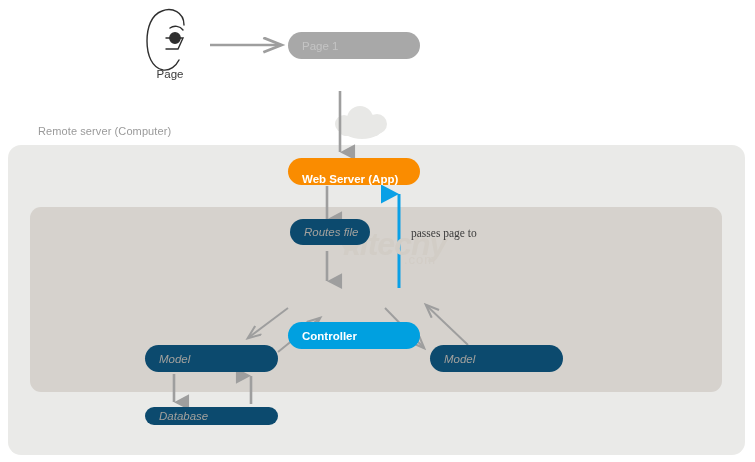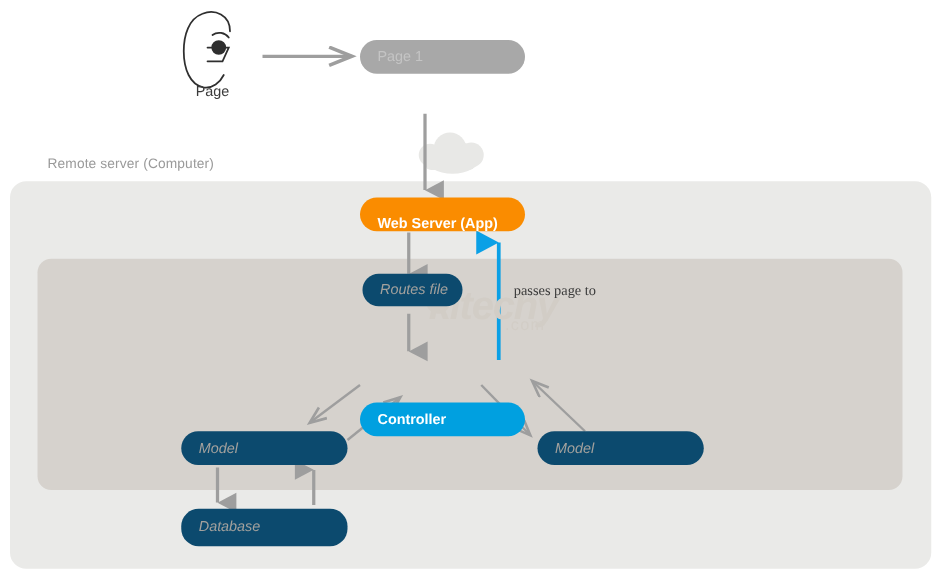--- a/index.html
+++ b/index.html
@@ -197,19 +197,19 @@
   </div>
 
   <div class="node node-darkgray" style="left:145px; top:345px; width:133px; height:27px;">
     <span>Model</span>
   </div>
 
   <div class="node node-darkgray" style="left:430px; top:345px; width:133px; height:27px;">
     <span>Model</span>
   </div>
 
-  <div class="node node-darkgray" style="left:145px; top:407px; width:133px; height:30px;">
+  <div class="node node-darkgray" style="left:145px; top:407px; width:133px; height:18px;">
     <span>Database</span>
   </div>
 
   <div class="edge-label" style="left:411px; top:227px;">passes page to</div>
 
 </div>
 
 </body></html>

